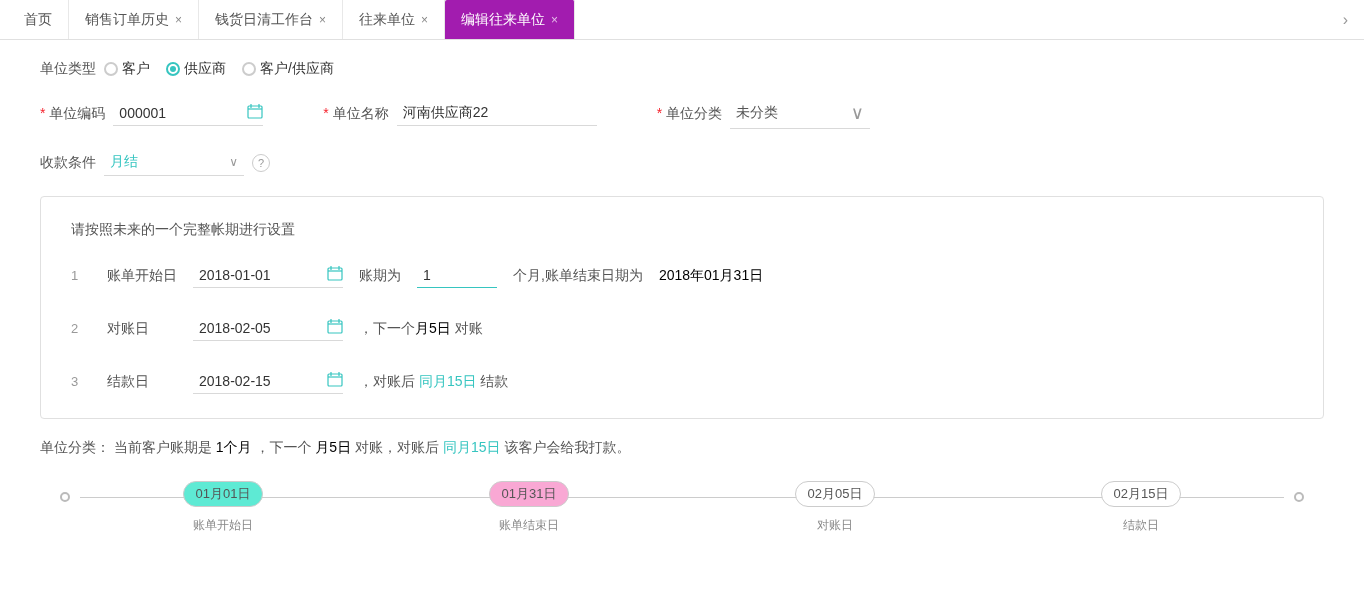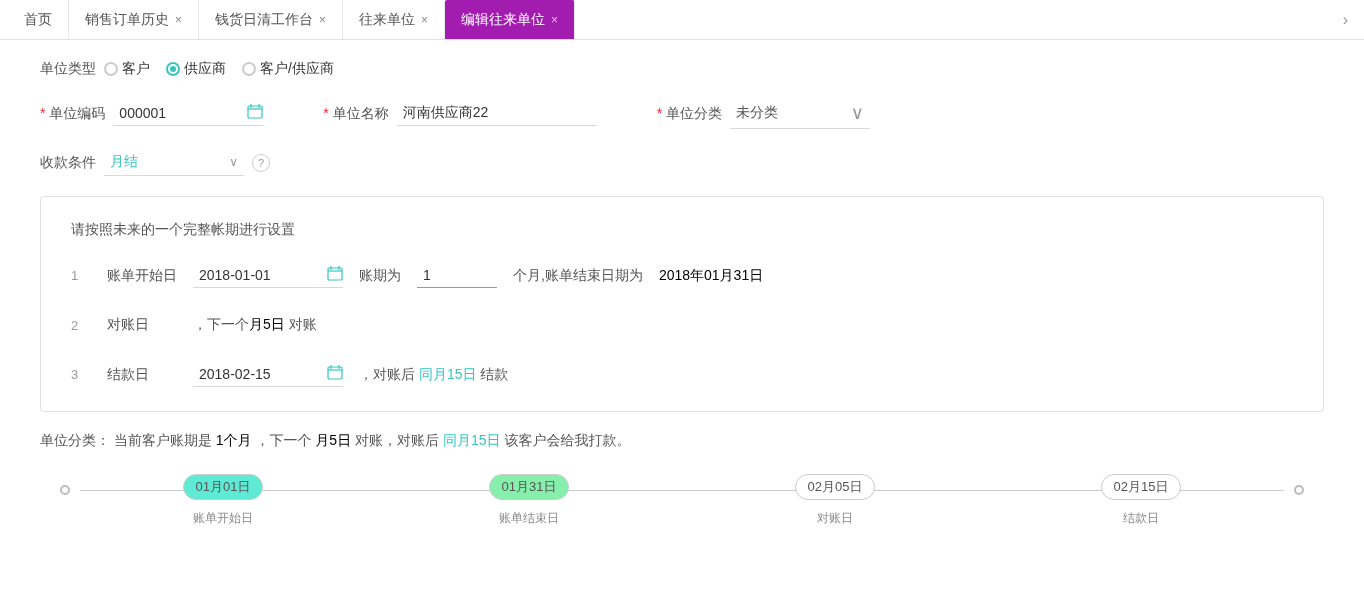--- a/index.html
+++ b/index.html
@@ -341,20 +341,31 @@
       </div>
       <span class="row-desc">账期为</span>
       <input type="text" class="month-input" value="1" style="">
       <span class="row-desc">个月,账单结束日期为</span>
       <span class="highlight-orange">2018年01月31日</span>
     </div>
 
     <div class="period-row">
       <span class="row-num">2</span>
       <span class="row-field-label">对账日</span>
+      <div class="period-input">
+        <input type="text" value="2018-02-05" style="border: none; outline: none; padding: 4px 6px; font-size: 14px; color: rgb(51, 51, 51); width: 130px;">
+        <span class="cal-icon">
+          <svg width="16" height="16" viewBox="0 0 16 16">
+              <rect x="1" y="3" width="14" height="12" rx="1" stroke="#36c5c0" stroke-width="1.2" fill="none"></rect>
+              <line x1="1" y1="6" x2="15" y2="6" stroke="#36c5c0" stroke-width="1.2"></line>
+              <line x1="4" y1="1" x2="4" y2="5" stroke="#36c5c0" stroke-width="1.2"></line>
+              <line x1="12" y1="1" x2="12" y2="5" stroke="#36c5c0" stroke-width="1.2"></line>
+            </svg>
+        </span>
+      </div>
       <span class="row-desc">，下一个<span class="highlight-orange">月5日</span> 对账</span>
     </div>
 
     <div class="period-row">
       <span class="row-num">3</span>
       <span class="row-field-label">结款日</span>
       <div class="period-input">
         <input type="text" value="2018-02-15" style="border: none; outline: none; padding: 4px 6px; font-size: 14px; color: rgb(51, 51, 51); width: 130px;">
         <span class="cal-icon">
           <svg width="16" height="16" viewBox="0 0 16 16">
@@ -389,21 +400,21 @@
       <div style="width:10px;height:10px;border-radius:50%;border:2px solid #bbb;background:#fff;margin-top:11px;flex-shrink:0;"></div>
 
       <div style="flex:1; display:flex; justify-content:space-around;">
 
         <div style="display:flex;flex-direction:column;align-items:center;">
           <div style="border:1px solid #ccc;border-radius:20px;padding:3px 12px;font-size:13px;color:#555;background:#5eead4;">01月01日</div>
           <div style="font-size:12px;color:#888;margin-top:10px;">账单开始日</div>
         </div>
 
         <div style="display:flex;flex-direction:column;align-items:center;">
-          <div style="border:1px solid #ccc;border-radius:20px;padding:3px 12px;font-size:13px;color:#555;background:#86efac;">01月31日</div>
+          <div style="border:1px solid #ccc;border-radius:20px;padding:3px 12px;font-size:13px;color:#555;background:#f9a8d4;">01月31日</div>
           <div style="font-size:12px;color:#888;margin-top:10px;">账单结束日</div>
         </div>
 
         <div style="display:flex;flex-direction:column;align-items:center;">
           <div style="border:1px solid #ccc;border-radius:20px;padding:3px 12px;font-size:13px;color:#555;background:#fff;">02月05日</div>
           <div style="font-size:12px;color:#888;margin-top:10px;">对账日</div>
         </div>
 
         <div style="display:flex;flex-direction:column;align-items:center;">
           <div style="border:1px solid #ccc;border-radius:20px;padding:3px 12px;font-size:13px;color:#555;background:#fff;">02月15日</div>

